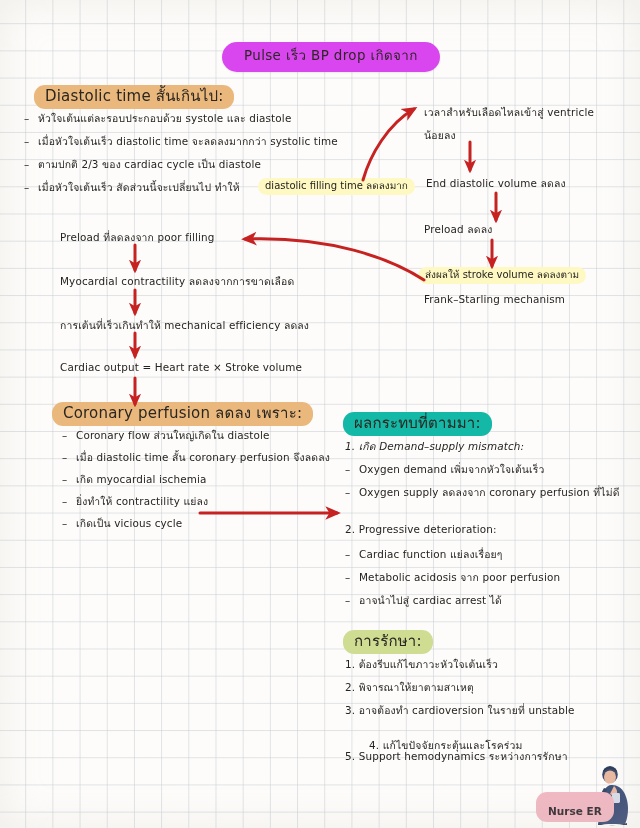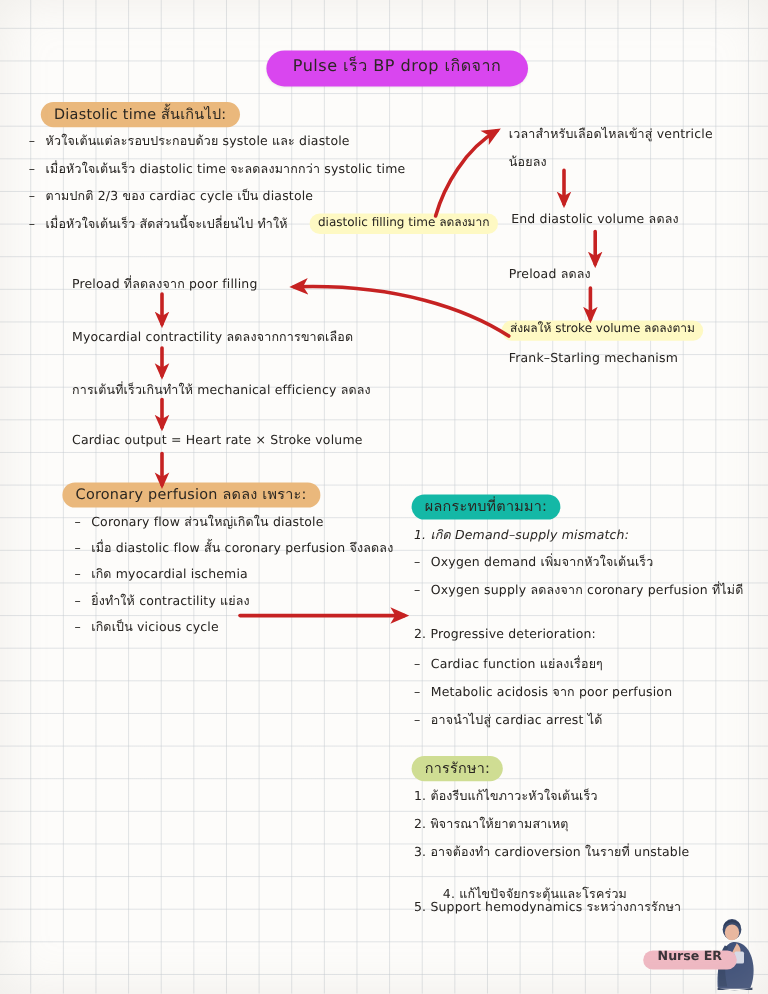--- a/index.html
+++ b/index.html
@@ -36,21 +36,21 @@
     white-space:nowrap;
     letter-spacing:.15px;
     font-family:"DejaVu Sans","Liberation Sans",sans-serif;
   }
   .badge{
     position:absolute;
     display:inline-block;
     white-space:nowrap;
     border-radius:11px;
     padding:3.5px 11px 4.5px 11px;
-    font-size:12px;
+    font-size:15px;
     color:#2a2621;
     letter-spacing:.2px;
     line-height:1.05;
   }
   .badge.orange{background:#eab87c;}
   .badge.blue{background:#14b8a6;}
   .badge.green{background:#cfdd93;}
   .hl-orange{
     position:absolute;
     background:#fef9c3;
@@ -73,21 +73,21 @@
     line-height:1.1;
     box-shadow:0 1px 2px rgba(0,0,0,.07);
   }
   .dash{position:absolute;color:#262320;font-size:10.4px;line-height:1.05;}
 
   
   #logo-wrap{position:absolute;left:536px;top:766px;width:104px;height:62px;}
   #logo-pill{
     position:absolute;left:0px;top:26px;
     background:#f0b9c3;border-radius:11px;
-    padding:0 12px 5px 12px;
+    padding:14px 12px 5px 12px;
     font-size:10.5px;color:#3a3338;
     white-space:nowrap;line-height:1.05;font-weight:bold;
   }
   #nurse-svg{position:absolute;left:48px;top:-2px;}
 </style>
 </head>
 <body>
 
 <div id="page"></div>
 
@@ -124,21 +124,21 @@
   <div class="txt" style="left:60px;top:276px;">Myocardial contractility ลดลงจากการขาดเลือด</div>
   <div class="txt" style="left:60px;top:320px;">การเต้นที่เร็วเกินทำให้ mechanical efficiency ลดลง</div>
   <div class="txt" style="left:60px;top:362px;">Cardiac output = Heart rate × Stroke volume</div>
 
   <div class="badge orange" style="left:52px;top:402px;">Coronary perfusion ลดลง เพราะ:</div>
 
   <div class="dash" style="left:62px;top:430px;">–</div>
   <div class="txt" style="left:76px;top:430px;">Coronary flow ส่วนใหญ่เกิดใน diastole</div>
 
   <div class="dash" style="left:62px;top:452px;">–</div>
-  <div class="txt" style="left:76px;top:452px;">เมื่อ diastolic flow สั้น coronary perfusion จึงลดลง</div>
+  <div class="txt" style="left:76px;top:452px;">เมื่อ diastolic time สั้น coronary perfusion จึงลดลง</div>
 
   <div class="dash" style="left:62px;top:474px;">–</div>
   <div class="txt" style="left:76px;top:474px;">เกิด myocardial ischemia</div>
 
   <div class="dash" style="left:62px;top:496px;">–</div>
   <div class="txt" style="left:76px;top:496px;">ยิ่งทำให้ contractility แย่ลง</div>
 
   <div class="dash" style="left:62px;top:518px;">–</div>
   <div class="txt" style="left:76px;top:518px;">เกิดเป็น vicious cycle</div>
 

